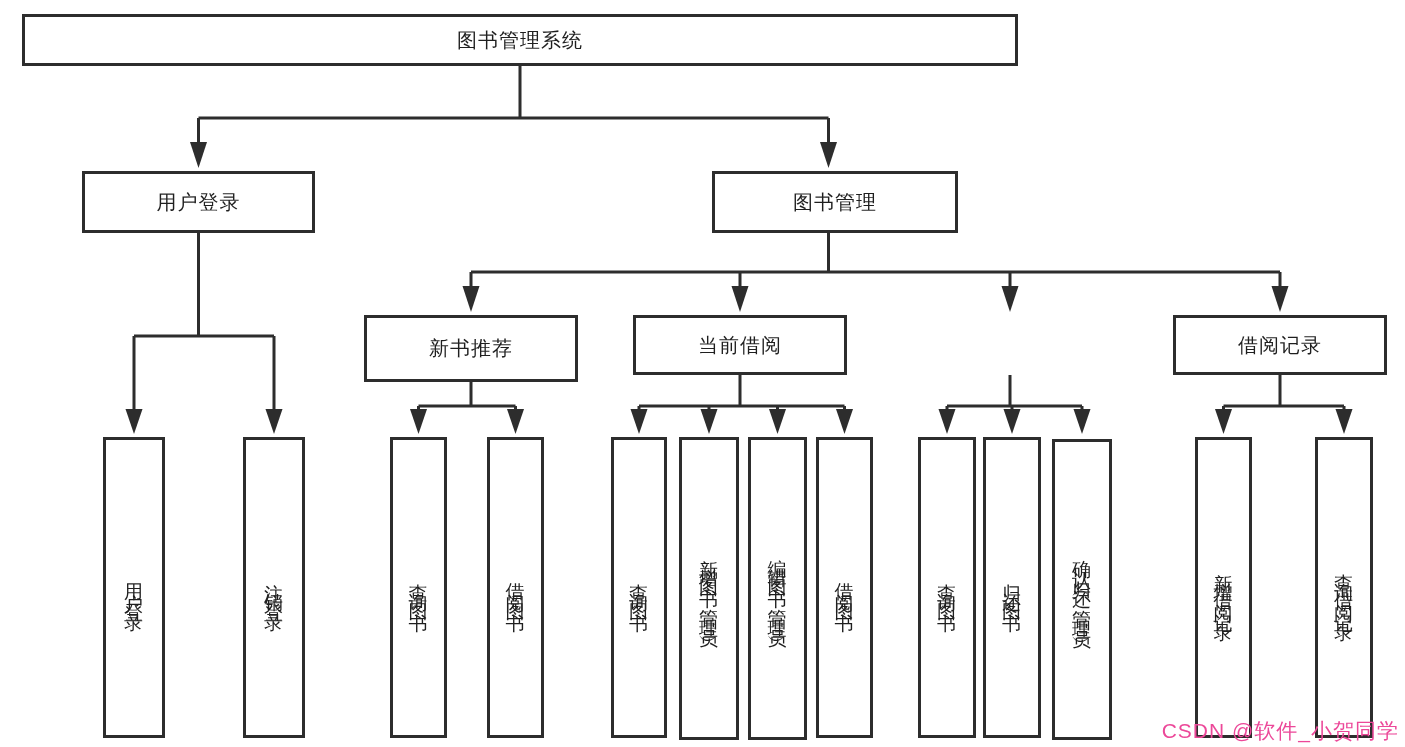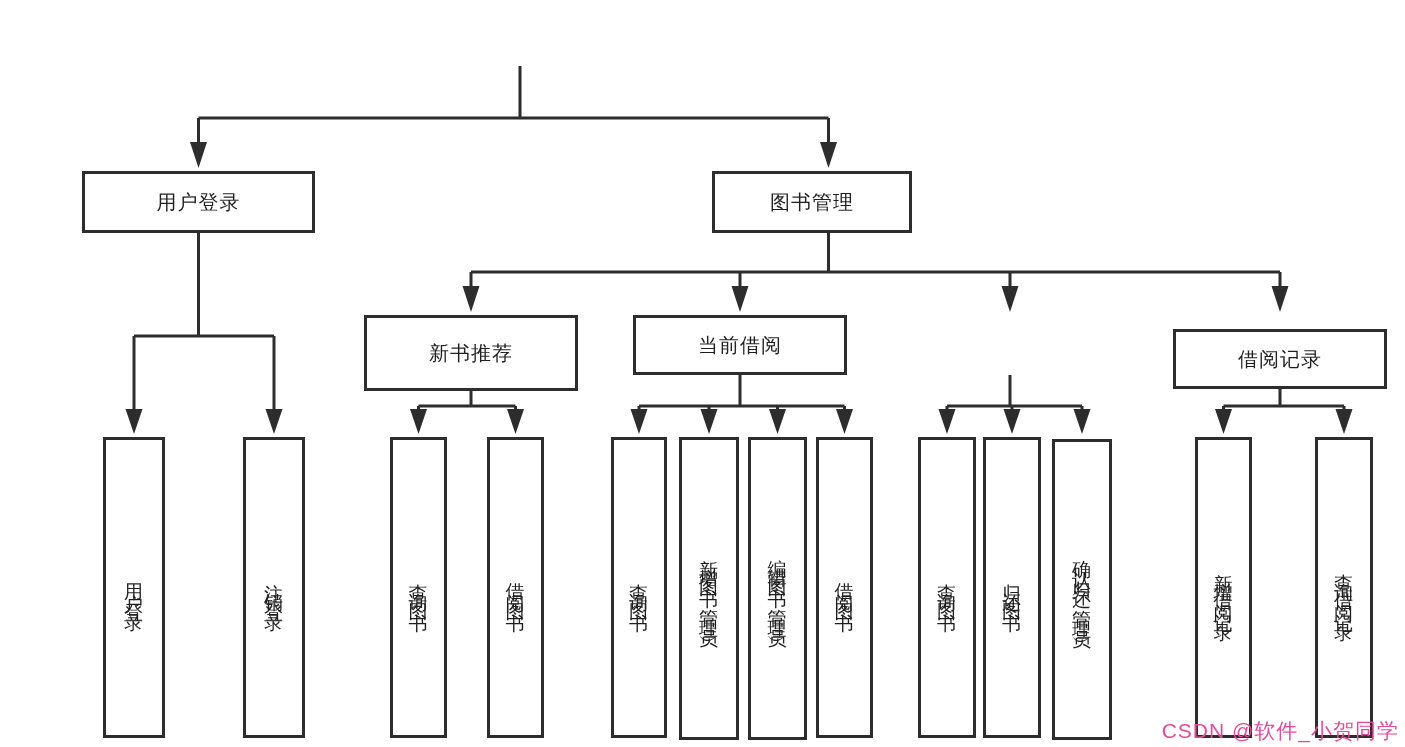--- a/index.html
+++ b/index.html
@@ -46,26 +46,26 @@
     font-size:21px;
     color:#ec4899;
     letter-spacing:1px;
     z-index:3;
     white-space:nowrap;
   }
 
   
   #n-root{left:22px;top:14px;width:996px;height:52px;}
   #n-user-login{left:82px;top:171px;width:233px;height:62px;}
-  #n-book-mgmt{left:712px;top:171px;width:200px;height:62px;}
-
-  #n-new-rec{left:364px;top:315px;width:214px;height:76px;}
+  #n-book-mgmt{left:712px;top:171px;width:246px;height:62px;}
+
+  #n-new-rec{left:364px;top:315px;width:214px;height:67px;}
   #n-borrow{left:633px;top:315px;width:214px;height:60px;}
   #n-current{left:903px;top:315px;width:214px;height:60px;}
-  #n-records{left:1173px;top:329px;width:214px;height:60px;text-align:center;}
+  #n-records{left:1173px;top:315px;width:214px;height:60px;text-align:center;}
 
   #lf-a1{left:103px;top:437px;width:62px;height:301px;}
   #lf-a2{left:243px;top:437px;width:62px;height:301px;}
 
   #lf-b1{left:390px;top:437px;width:57px;height:301px;}
   #lf-b2{left:487px;top:437px;width:57px;height:301px;}
 
   #lf-c1{left:611px;top:437px;width:56px;height:301px;}
   #lf-c2{left:679px;top:437px;width:60px;height:303px;}
   #lf-c3{left:748px;top:437px;width:59px;height:303px;}
@@ -132,20 +132,23 @@
     <polygon points="700.5,409 717.5,409 709,434"></polygon>
     <polygon points="769,409 786,409 777.5,434"></polygon>
     <polygon points="836,409 853,409 844.5,434"></polygon>
     <polygon points="938.5,409 955.5,409 947,434"></polygon>
     <polygon points="1003.5,409 1020.5,409 1012,434"></polygon>
     <polygon points="1073.5,409 1090.5,409 1082,434"></polygon>
     <polygon points="1215,409 1232,409 1223.5,434"></polygon>
     <polygon points="1335.5,409 1352.5,409 1344,434"></polygon>
   </svg>
 
+  <div class="box" id="n-root">
+    <span>图书管理系统</span>
+  </div>
 
   <div class="box" id="n-user-login">
     <span>用户登录</span>
   </div>
   <div class="box" id="n-book-mgmt">
     <span>图书管理</span>
   </div>
 
   <div class="box" id="n-new-rec">
     <span>新书推荐</span>

